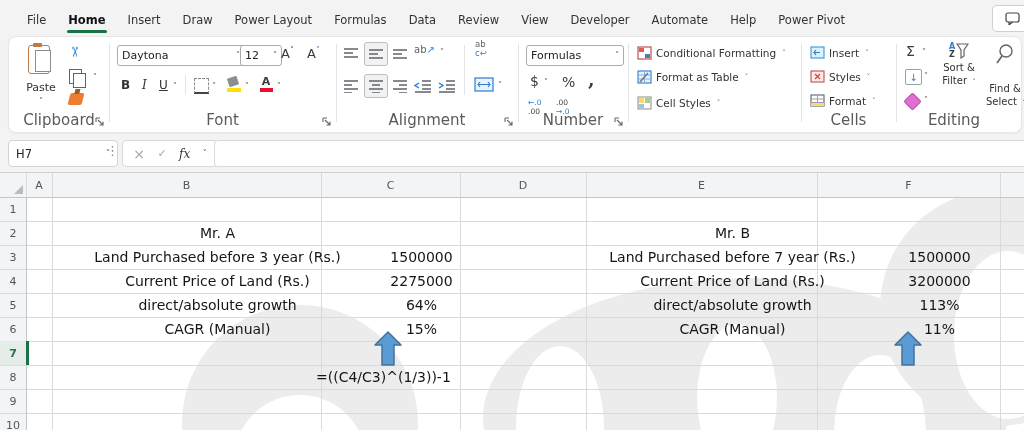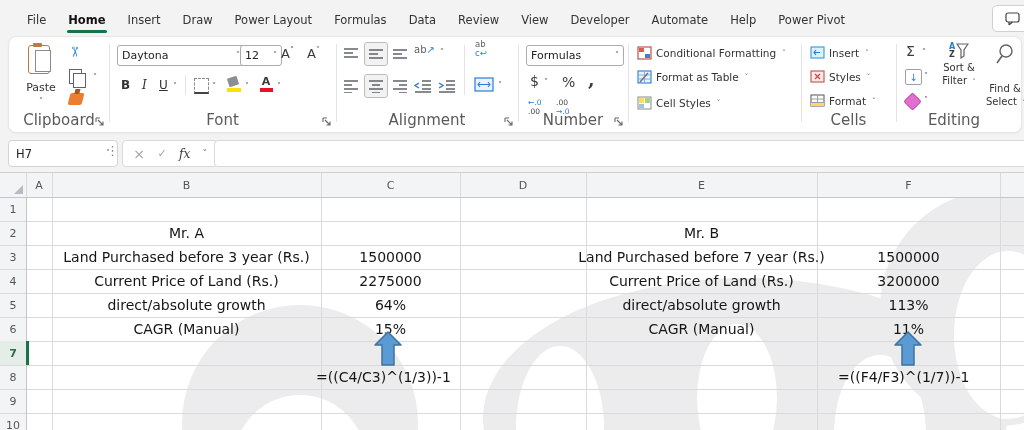--- a/index.html
+++ b/index.html
@@ -33,21 +33,21 @@
   .fxfield{left:214px;top:140px;width:816px;height:25px;background:#fff;border:1px solid #d9d9d9;border-radius:4px;}
   .dots{left:106px;top:143px;font-size:13px;color:#8a8a8a;}
   
   .sheet{left:0;top:172px;width:1024px;height:258px;background:#ffffff;border-top:1px solid #d0d0d0;overflow:hidden;}
   .hdrbg{position:absolute;left:0;top:0;width:1024px;height:24px;background:#f3f4f5;z-index:1;}
   .rowhdrbg{position:absolute;left:0;top:24px;width:26px;height:234px;background:#f3f4f5;z-index:1;}
   .colhdr{position:absolute;top:0;height:24px;z-index:3;display:flex;align-items:center;justify-content:center;font-size:11px;color:#555;}
   .rowhdr{position:absolute;left:0;width:26px;height:24px;z-index:3;display:flex;align-items:center;justify-content:center;font-size:11px;color:#555;}
   .rowhdr.active{background:#e4ede7;color:#2f6b4f;border-right:3px solid #177245;z-index:4;font-weight:bold;}
   .cell{position:absolute;z-index:5;height:24px;display:flex;align-items:center;font-size:14px;color:#161616;white-space:nowrap;}
-  .cell.c{justify-content:center;text-align:center;}
+  .cell.c{justify-content:center;text-align:center;padding-left:31px;}
   .wm{position:absolute;left:0;top:0;z-index:0;}
   .gl{position:absolute;left:0;top:0;z-index:2;}
   .arrow{position:absolute;z-index:6;width:28px;height:35px;}
   .corner-tri{position:absolute;right:3px;bottom:3px;width:0;height:0;border-left:9px solid transparent;border-bottom:9px solid #b6bcc2;z-index:3;}
 </style>
 </head>
 <body>
 
 <div id="app">
 
@@ -396,21 +396,20 @@
 
     <div class="cell c" style="left:586px;top:48px;width:231px">Mr. B</div>
     <div class="cell c" style="left:586px;top:72px;width:231px">Land Purchased before 7 year (Rs.)</div>
     <div class="cell c" style="left:817px;top:72px;width:183px">1500000</div>
     <div class="cell c" style="left:586px;top:96px;width:231px">Current Price of Land (Rs.)</div>
     <div class="cell c" style="left:817px;top:96px;width:183px">3200000</div>
     <div class="cell c" style="left:586px;top:120px;width:231px">direct/absolute growth</div>
     <div class="cell c" style="left:817px;top:120px;width:183px">113%</div>
     <div class="cell c" style="left:586px;top:144px;width:231px">CAGR (Manual)</div>
     <div class="cell c" style="left:817px;top:144px;width:183px">11%</div>
-    <div class="cell" style="left:838px;top:192px">=((F4/F3)^(1/7))-1</div>
 
     <svg class="arrow" style="left:374px;top:158px" viewBox="0 0 28 35">
       <polygon points="14,1 27,14 20,14 20,34 8,34 8,14 1,14" fill="#5b9bd5" stroke="#41719c" stroke-width="1.5" stroke-linejoin="round"></polygon>
     </svg>
     <svg class="arrow" style="left:894px;top:158px" viewBox="0 0 28 35">
       <polygon points="14,1 27,14 20,14 20,34 8,34 8,14 1,14" fill="#5b9bd5" stroke="#41719c" stroke-width="1.5" stroke-linejoin="round"></polygon>
     </svg>
   </div>
 
 </div>

